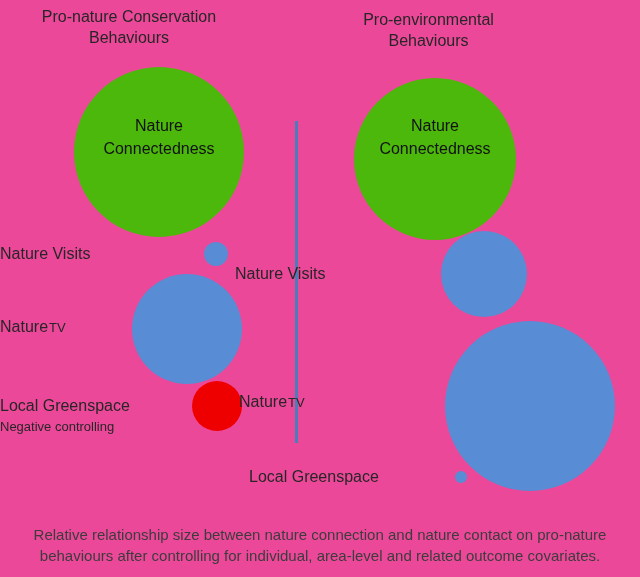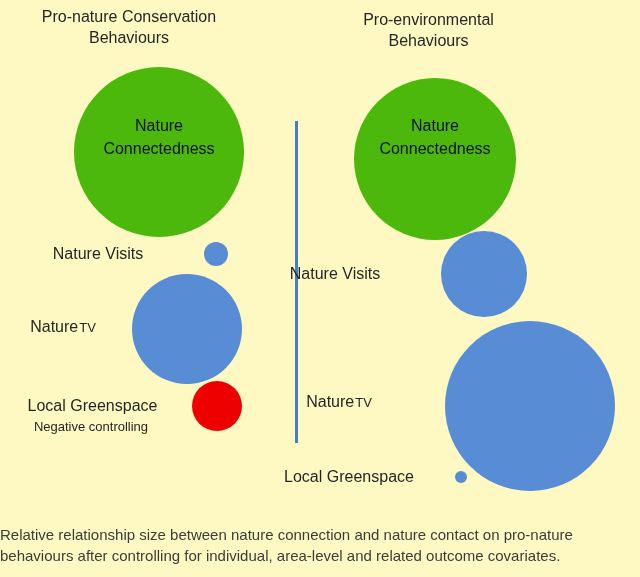--- a/index.html
+++ b/index.html
@@ -1,21 +1,21 @@
 <!DOCTYPE html>
 <html><head>
 <meta charset="utf-8">
 <style>
   html, body { margin: 0; padding: 0; background: #ffffff; }
   * { box-sizing: border-box; }
   .canvas {
     position: relative;
     width: 640px;
     height: 577px;
-    background: #fef9c3;
+    background: #ec4899;
     font-family: "Liberation Sans", sans-serif;
     color: #262626;
     overflow: hidden;
   }
   .title {
     position: absolute;
     text-align: center;
     font-size: 16px;
     line-height: 21px;
     white-space: pre-line;
@@ -37,21 +37,21 @@
     white-space: pre-line;
     color: #111111;
   }
   .bubble-label-left  { left: 74px;  top: 114px; width: 170px; }
   .bubble-label-right { left: 354px; top: 114px; width: 162px; }
 
   .side-label {
     position: absolute;
     font-size: 16px;
     line-height: 20px;
-    text-align: center;
+    text-align: left;
     color: #262626;
     white-space: nowrap;
   }
   .lbl-left-visits     { left: 0;     top: 244px; width: 196px; }
   .lbl-left-tv         { left: 0;     top: 317px; width: 126px; }
   .lbl-left-greenspace { left: 0;     top: 396px; width: 185px; }
   .lbl-left-negative   { left: 0;     top: 419px; width: 182px; font-size: 13px; line-height: 16px; }
   .lbl-right-visits    { left: 235px; top: 264px; width: 200px; }
   .lbl-right-tv        { left: 239px; top: 392px; width: 200px; }
   .lbl-right-greenspace{ left: 249px; top: 467px; width: 200px; }
@@ -64,20 +64,21 @@
     top: 121px;
     width: 3px;
     height: 322px;
   }
 
   .caption {
     position: absolute;
     left: 0;
     top: 524px;
     width: 640px;
+    text-align: center;
     font-size: 15px;
     line-height: 21px;
     white-space: pre-line;
     color: #3c3c3c;
   }
 </style>
 </head>
 <body>
 
 <div class="canvas">

